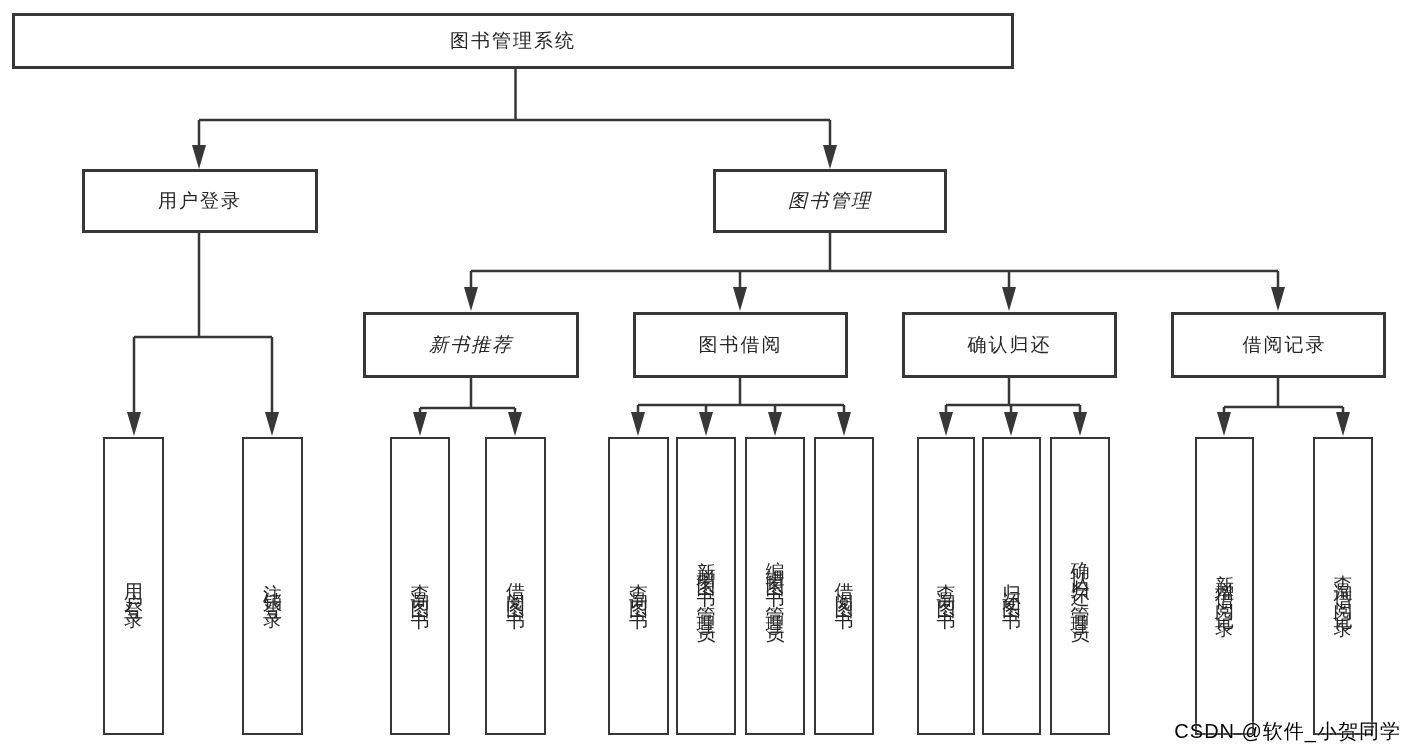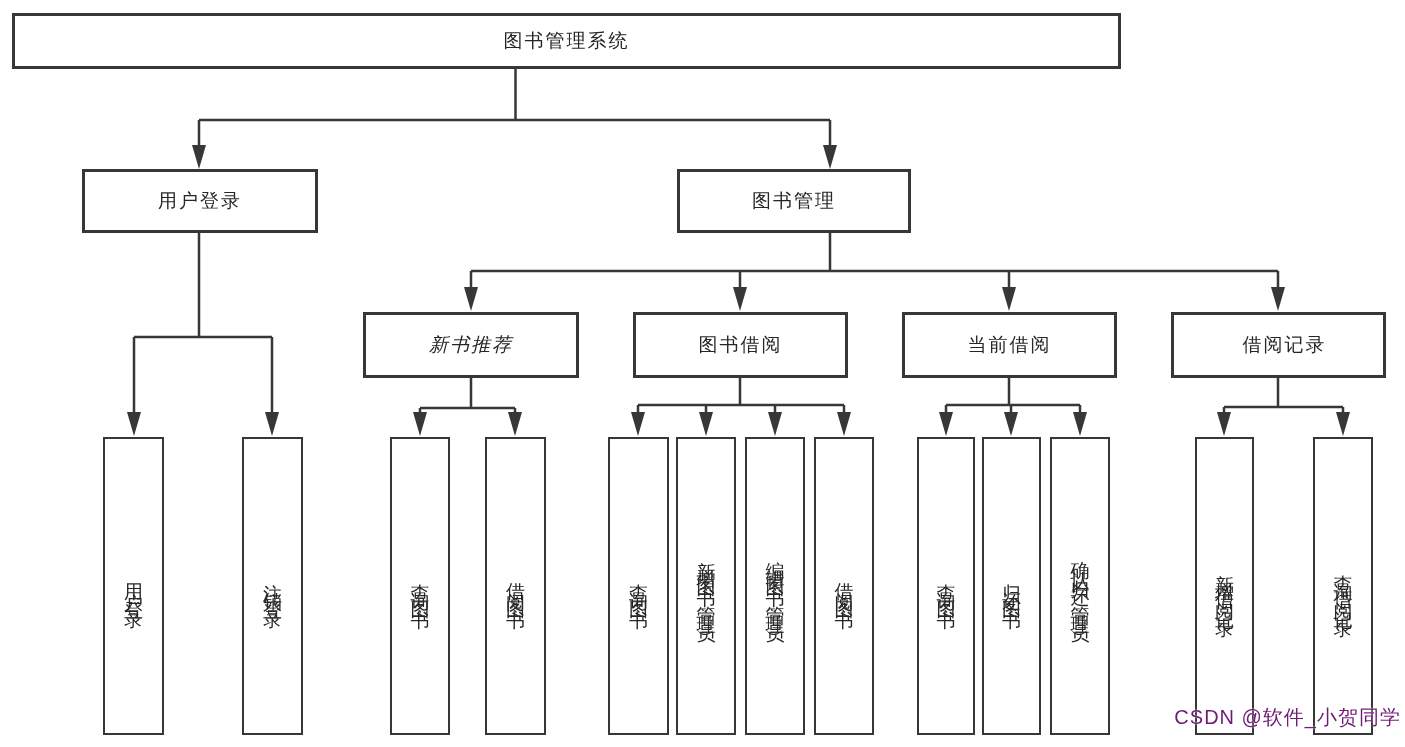--- a/index.html
+++ b/index.html
@@ -35,23 +35,23 @@
   .vbox .vtext {
     writing-mode:vertical-rl;
     text-orientation:mixed;
     font-size:19px;
     line-height:1.05;
     letter-spacing:9px;
     color:#262626;
   }
   .watermark {
     position:absolute;
-    right:4px; bottom:16px;
+    right:4px; bottom:2px;
     font-size:20px;
-    color:#701a75;
+    color:#000000;
     letter-spacing:1px;
     text-shadow:0 0 2px #ffffff;
     white-space:nowrap;
     z-index:5;
   }
 </style>
 </head>
 <body>
 
 <div id="canvas">
@@ -113,39 +113,39 @@
 
     <g stroke="#373737" stroke-width="2.5" fill="none">
       <path d="M1278 378 V407 M1224 407 H1343 M1224 407 V413 M1343 407 V413"></path>
     </g>
     <g fill="#373737" stroke="none">
       <polygon points="1217,412 1231,412 1224,436"></polygon>
       <polygon points="1336,412 1350,412 1343,436"></polygon>
     </g>
   </svg>
 
-  <div class="hbox" style="left:12px; top:13px; width:1109px; height:56px;">
+  <div class="hbox" style="left:12px; top:13px; width:1002px; height:56px;">
     <span>图书管理系统</span>
   </div>
 
   <div class="hbox" style="left:82px; top:169px; width:236px; height:64px;">
     <span>用户登录</span>
   </div>
-  <div class="hbox" style="left:677px; top:169px; width:234px; height:64px;">
+  <div class="hbox" style="left:713px; top:169px; width:234px; height:64px;font-style:italic;">
     <span>图书管理</span>
   </div>
 
   <div class="hbox" style="left:363px; top:312px; width:216px; height:66px;font-style:italic;">
     <span>新书推荐</span>
   </div>
   <div class="hbox" style="left:633px; top:312px; width:215px; height:66px;text-align:right;">
     <span>图书借阅</span>
   </div>
   <div class="hbox" style="left:902px; top:312px; width:215px; height:66px;">
-    <span>当前借阅</span>
+    <span>确认归还</span>
   </div>
   <div class="hbox" style="left:1171px; top:312px; width:215px; height:66px;padding-left:12px;">
     <span>借阅记录</span>
   </div>
 
   <div class="vbox" style="left:103px; width:61px;">
     <span class="vtext">用户登录</span>
   </div>
   <div class="vbox" style="left:242px; width:61px;">
     <span class="vtext">注销登录</span>

